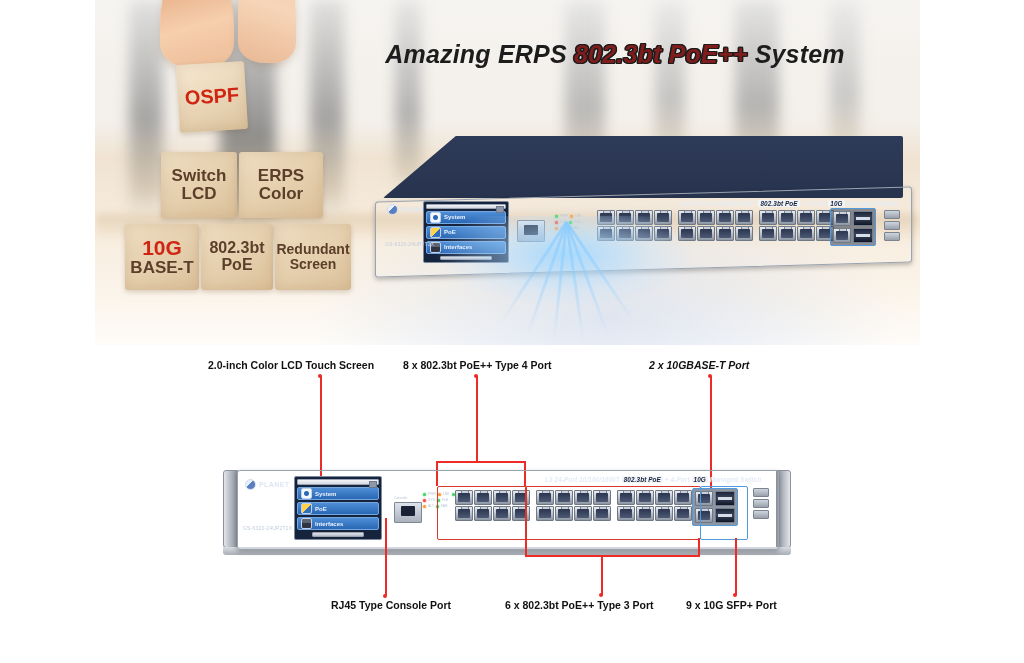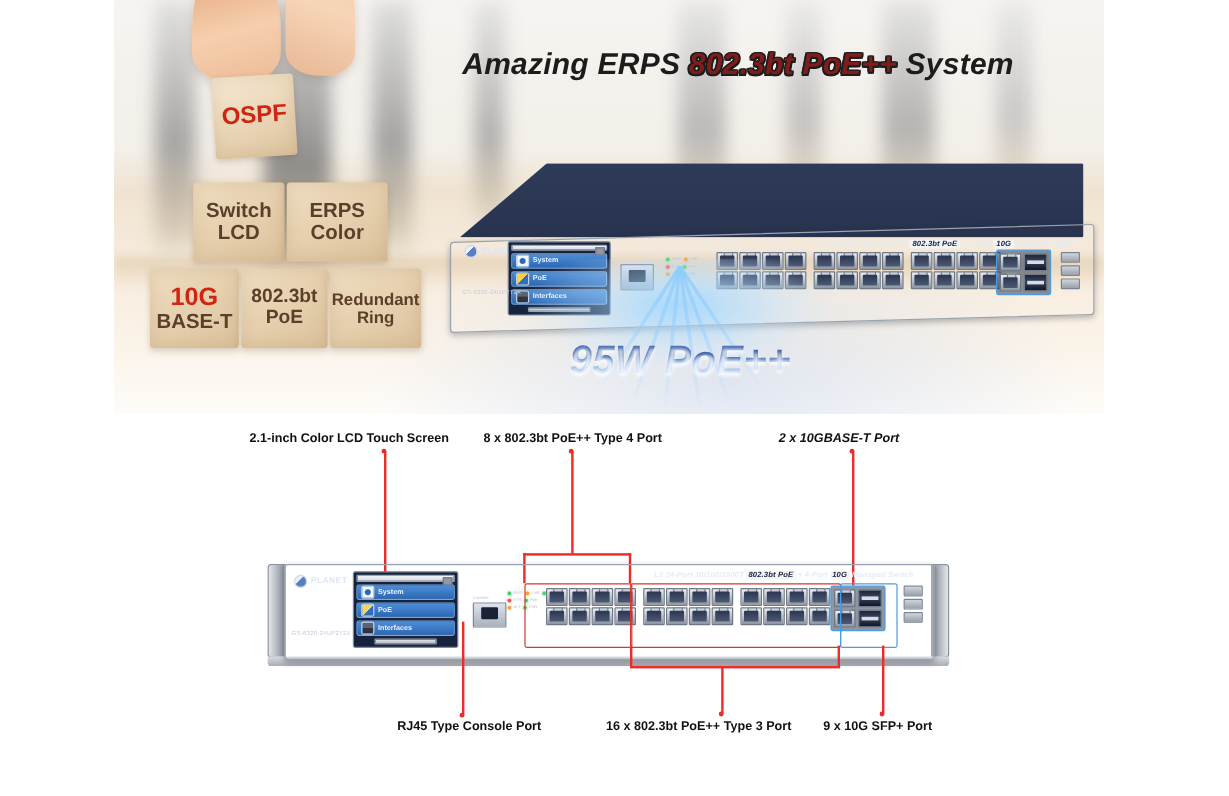--- a/index.html
+++ b/index.html
@@ -206,21 +206,21 @@
       <span class="ln">BASE-T</span>
     </div>
 
     <div class="blk blk-802">
       <span class="ln">802.3bt</span>
       <span class="ln">PoE</span>
     </div>
 
     <div class="blk blk-redun">
       <span class="ln">Redundant</span>
-      <span class="ln">Ring</span>
+      <span class="ln">Screen</span>
     </div>
   </div>
 
   <div class="switch" style="left:375px;top:136px;width:535px;height:148px;">
 
     <div style="position:absolute;left:8px;top:0;width:520px;height:62px;
          background:linear-gradient(to bottom,#44527200,#2e3b58 0%,#28334e 100%);
          clip-path:polygon(14% 0,100% 0,100% 100%,0 100%);
          border-radius:2px;"></div>
 
@@ -429,23 +429,22 @@
   </div>
 
   <div class="glow">
     <div class="ray" style="transform:rotate(-34deg);"></div>
     <div class="ray" style="transform:rotate(-20deg);"></div>
     <div class="ray" style="transform:rotate(-8deg);"></div>
     <div class="ray" style="transform:rotate(6deg);"></div>
     <div class="ray" style="transform:rotate(19deg);"></div>
     <div class="ray" style="transform:rotate(33deg);"></div>
   </div>
-  <div class="w95">95W PoE++</div>
-
-  <div class="callout-label" style="left:208px;top:359px;">2.1-inch Color LCD Touch Screen</div>
+
+  <div class="callout-label" style="left:208px;top:359px;">2.0-inch Color LCD Touch Screen</div>
   <div class="callout-label" style="left:403px;top:359px;">8 x 802.3bt PoE++ Type 4 Port</div>
   <div class="callout-label" style="left:649px;top:359px;font-style:italic;">2 x 10GBASE-T Port</div>
 
   <div class="cdot" style="left:318px;top:374px;"></div>
   <div class="cline v" style="left:320px;top:376px;height:108px;"></div>
 
   <div class="cdot" style="left:474px;top:374px;"></div>
   <div class="cline v" style="left:476px;top:376px;height:86px;"></div>
   <div class="cline h" style="left:436px;top:461px;width:90px;"></div>
   <div class="cline v" style="left:436px;top:461px;height:25px;"></div>
@@ -674,16 +673,16 @@
   <div class="cline v" style="left:525px;top:538px;height:18px;"></div>
   <div class="cline v" style="left:698px;top:538px;height:18px;"></div>
   <div class="cline h" style="left:525px;top:555px;width:175px;"></div>
   <div class="cline v" style="left:601px;top:555px;height:40px;"></div>
   <div class="cdot" style="left:599px;top:593px;"></div>
 
   <div class="cline v" style="left:735px;top:538px;height:57px;"></div>
   <div class="cdot" style="left:733px;top:593px;"></div>
 
   <div class="callout-label" style="left:331px;top:599px;">RJ45 Type Console Port</div>
-  <div class="callout-label" style="left:505px;top:599px;">16 x 802.3bt PoE++ Type 3 Port</div>
+  <div class="callout-label" style="left:505px;top:599px;">6 x 802.3bt PoE++ Type 3 Port</div>
   <div class="callout-label" style="left:686px;top:599px;">9 x 10G SFP+ Port</div>
 
 </div>
 
 </body></html>

